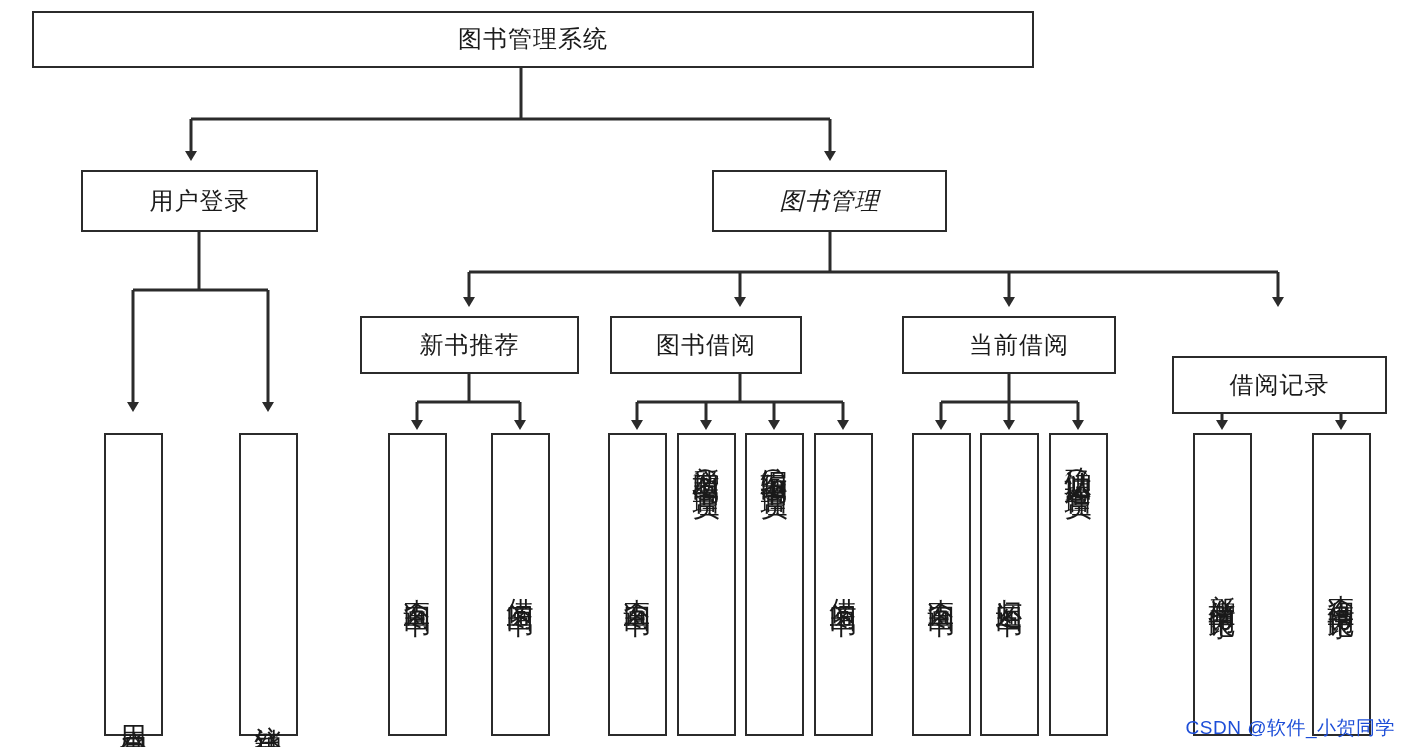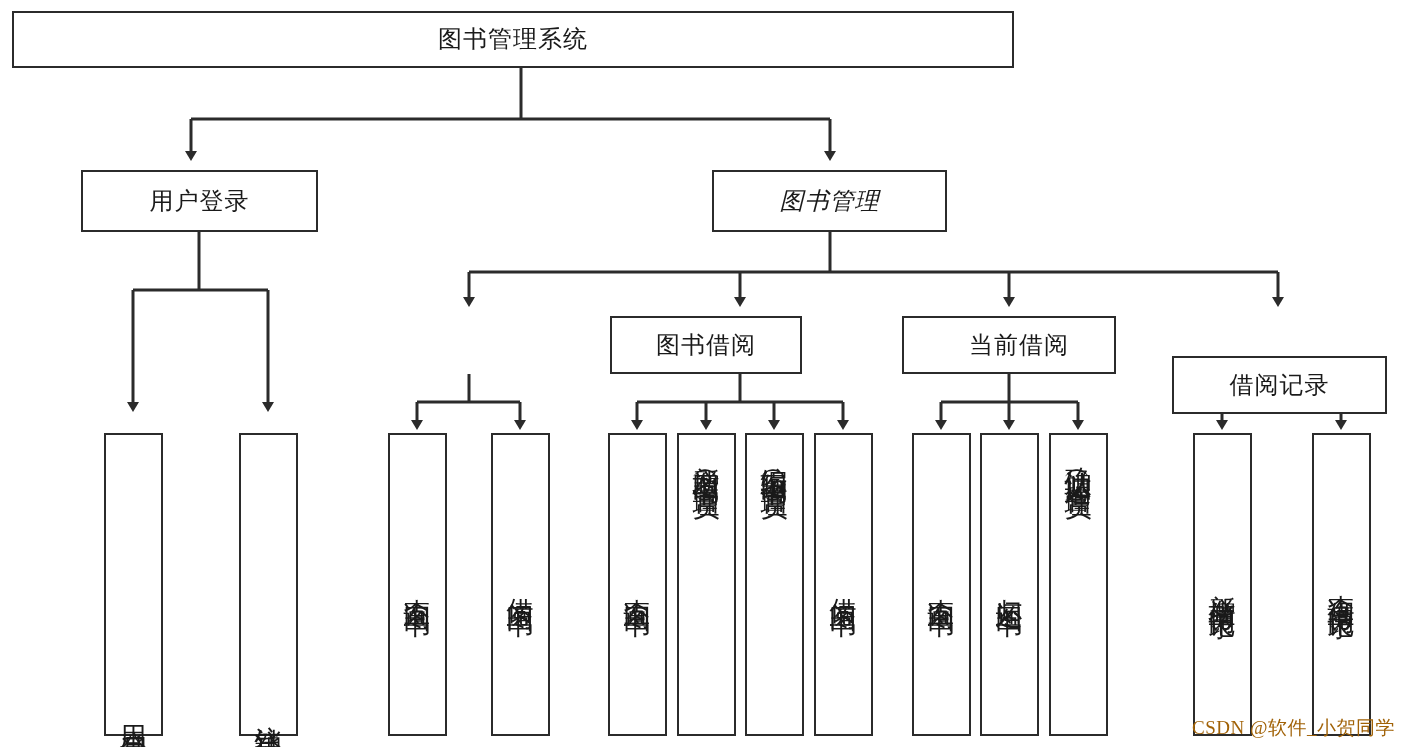--- a/index.html
+++ b/index.html
@@ -58,24 +58,24 @@
     padding-top: 10px;
   }
   .node.vert .vtext {
     display: block;
   }
   .watermark {
     position: absolute;
     right: 10px;
     bottom: 6px;
     font-size: 19px;
-    color: #a16207;
+    color: #1d4ed8;
     letter-spacing: 0.5px;
     white-space: nowrap;
-    font-family: Liberation Serif, serif;
+    font-family: Liberation Sans, sans-serif;
   }
 </style>
 </head>
 <body>
 
 <div id="canvas">
 
   <svg id="edges" viewBox="0 0 1405 747" xmlns="http://www.w3.org/2000/svg">
     <defs>
       <marker id="arrow" markerWidth="10" markerHeight="12" refX="1" refY="6" orient="auto" markerUnits="userSpaceOnUse">
@@ -122,32 +122,35 @@
       <path d="M1009,402 L1009,421" marker-end="url(#arrow)"></path>
       <path d="M1078,402 L1078,421" marker-end="url(#arrow)"></path>
 
       <path d="M1278,374 L1278,402"></path>
       <path d="M1222,402 L1341,402"></path>
       <path d="M1222,402 L1222,421" marker-end="url(#arrow)"></path>
       <path d="M1341,402 L1341,421" marker-end="url(#arrow)"></path>
     </g>
   </svg>
 
-  <div class="node horiz" style="left:12px; top:11px; width:1002px; height:57px;">
+  <div class="node horiz" style="left:32px; top:11px; width:1002px; height:57px;">
     <span>图书管理系统</span>
   </div>
 
   <div class="node horiz" style="left:81px; top:170px; width:237px; height:62px;">
     <span>用户登录</span>
   </div>
 
   <div class="node horiz" style="left:712px; top:170px; width:235px; height:62px;font-style:italic;">
     <span>图书管理</span>
   </div>
 
+  <div class="node horiz" style="left:360px; top:316px; width:219px; height:58px;">
+    <span>新书推荐</span>
+  </div>
 
   <div class="node horiz" style="left:610px; top:316px; width:192px; height:58px;text-align:right;">
     <span>图书借阅</span>
   </div>
 
   <div class="node horiz" style="left:902px; top:316px; width:214px; height:58px;padding-left:20px;">
     <span>当前借阅</span>
   </div>
 
   <div class="node horiz" style="left:1172px; top:316px; width:215px; height:58px;margin-top:40px;">

